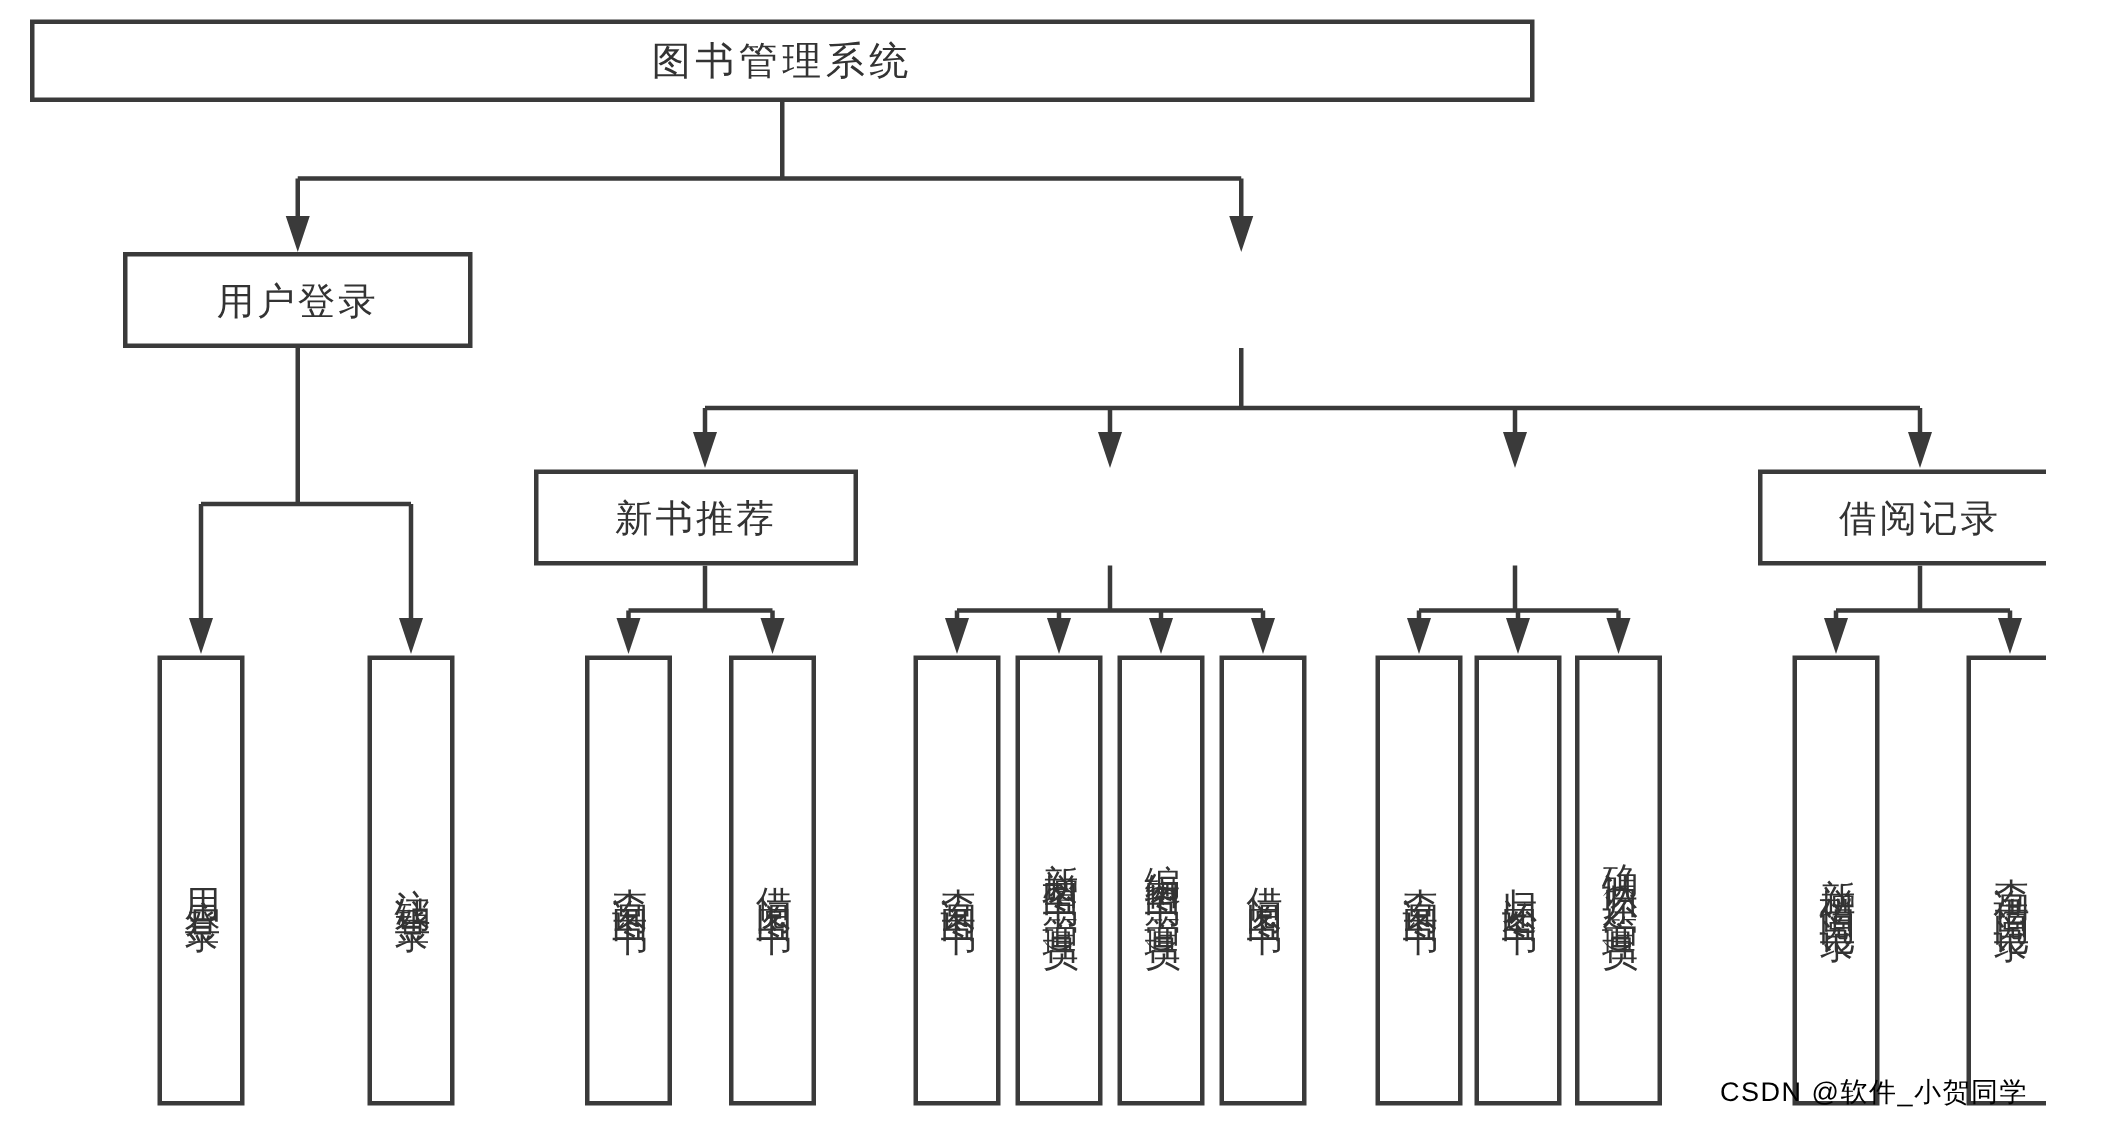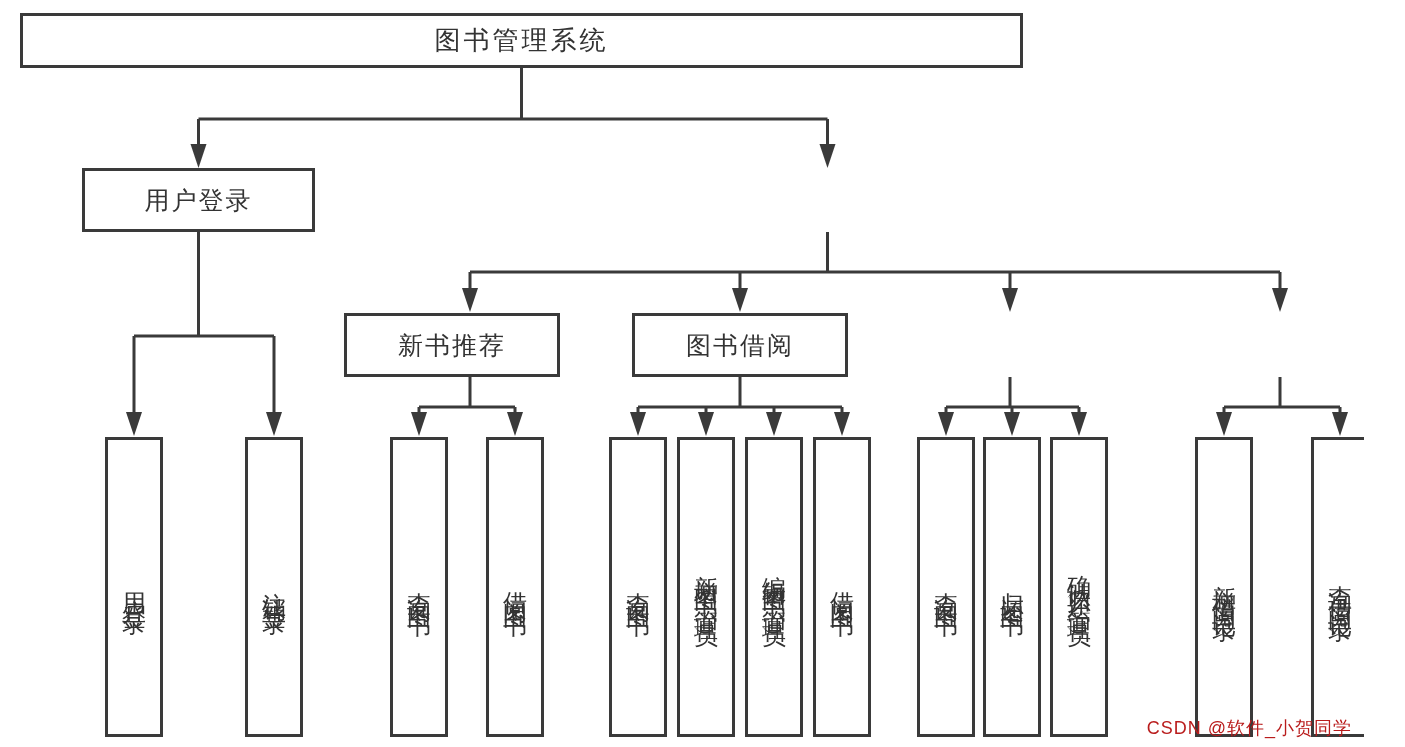--- a/index.html
+++ b/index.html
@@ -35,21 +35,21 @@
     text-orientation: mixed;
     font-size: 24px;
     letter-spacing: 7px;
     line-height: 1;
   }
   .watermark {
     position: absolute;
     top: 716px;
     right: 12px;
     font-size: 18px;
-    color: #b91c1c;
+    color: #000000;
     letter-spacing: 1px;
     white-space: nowrap;
   }
 </style>
 </head>
 <body>
 
 <div id="stage">
 
   <svg id="wires" viewBox="0 0 1405 747" xmlns="http://www.w3.org/2000/svg">
@@ -106,25 +106,25 @@
   </svg>
 
   <div class="node h-node root-node" style="left:20px; top:13px; width:1003px; height:55px;">
     <span>图书管理系统</span>
   </div>
 
   <div class="node h-node" style="left:82px; top:168px; width:233px; height:64px;">
     <span>用户登录</span>
   </div>
 
-  <div class="node h-node" style="left:344px; top:313px; width:216px; height:64px;">
+  <div class="node h-node" style="left:356px; top:313px; width:216px; height:64px;">
     <span>新书推荐</span>
   </div>
-  <div class="node h-node" style="left:632px; top:313px; width:216px; height:64px;">
-    <span>图书借阅</span>
+  <div class="node h-node" style="left:1172px; top:313px; width:216px; height:64px;">
+    <span>借阅记录</span>
   </div>
 
   <div class="node v-node" style="left:105px; top:437px; width:58px; height:300px;">
     <span>用户登录</span>
   </div>
   <div class="node v-node" style="left:245px; top:437px; width:58px; height:300px;">
     <span>注销登录</span>
   </div>
 
   <div class="node v-node" style="left:390px; top:437px; width:58px; height:300px;">

